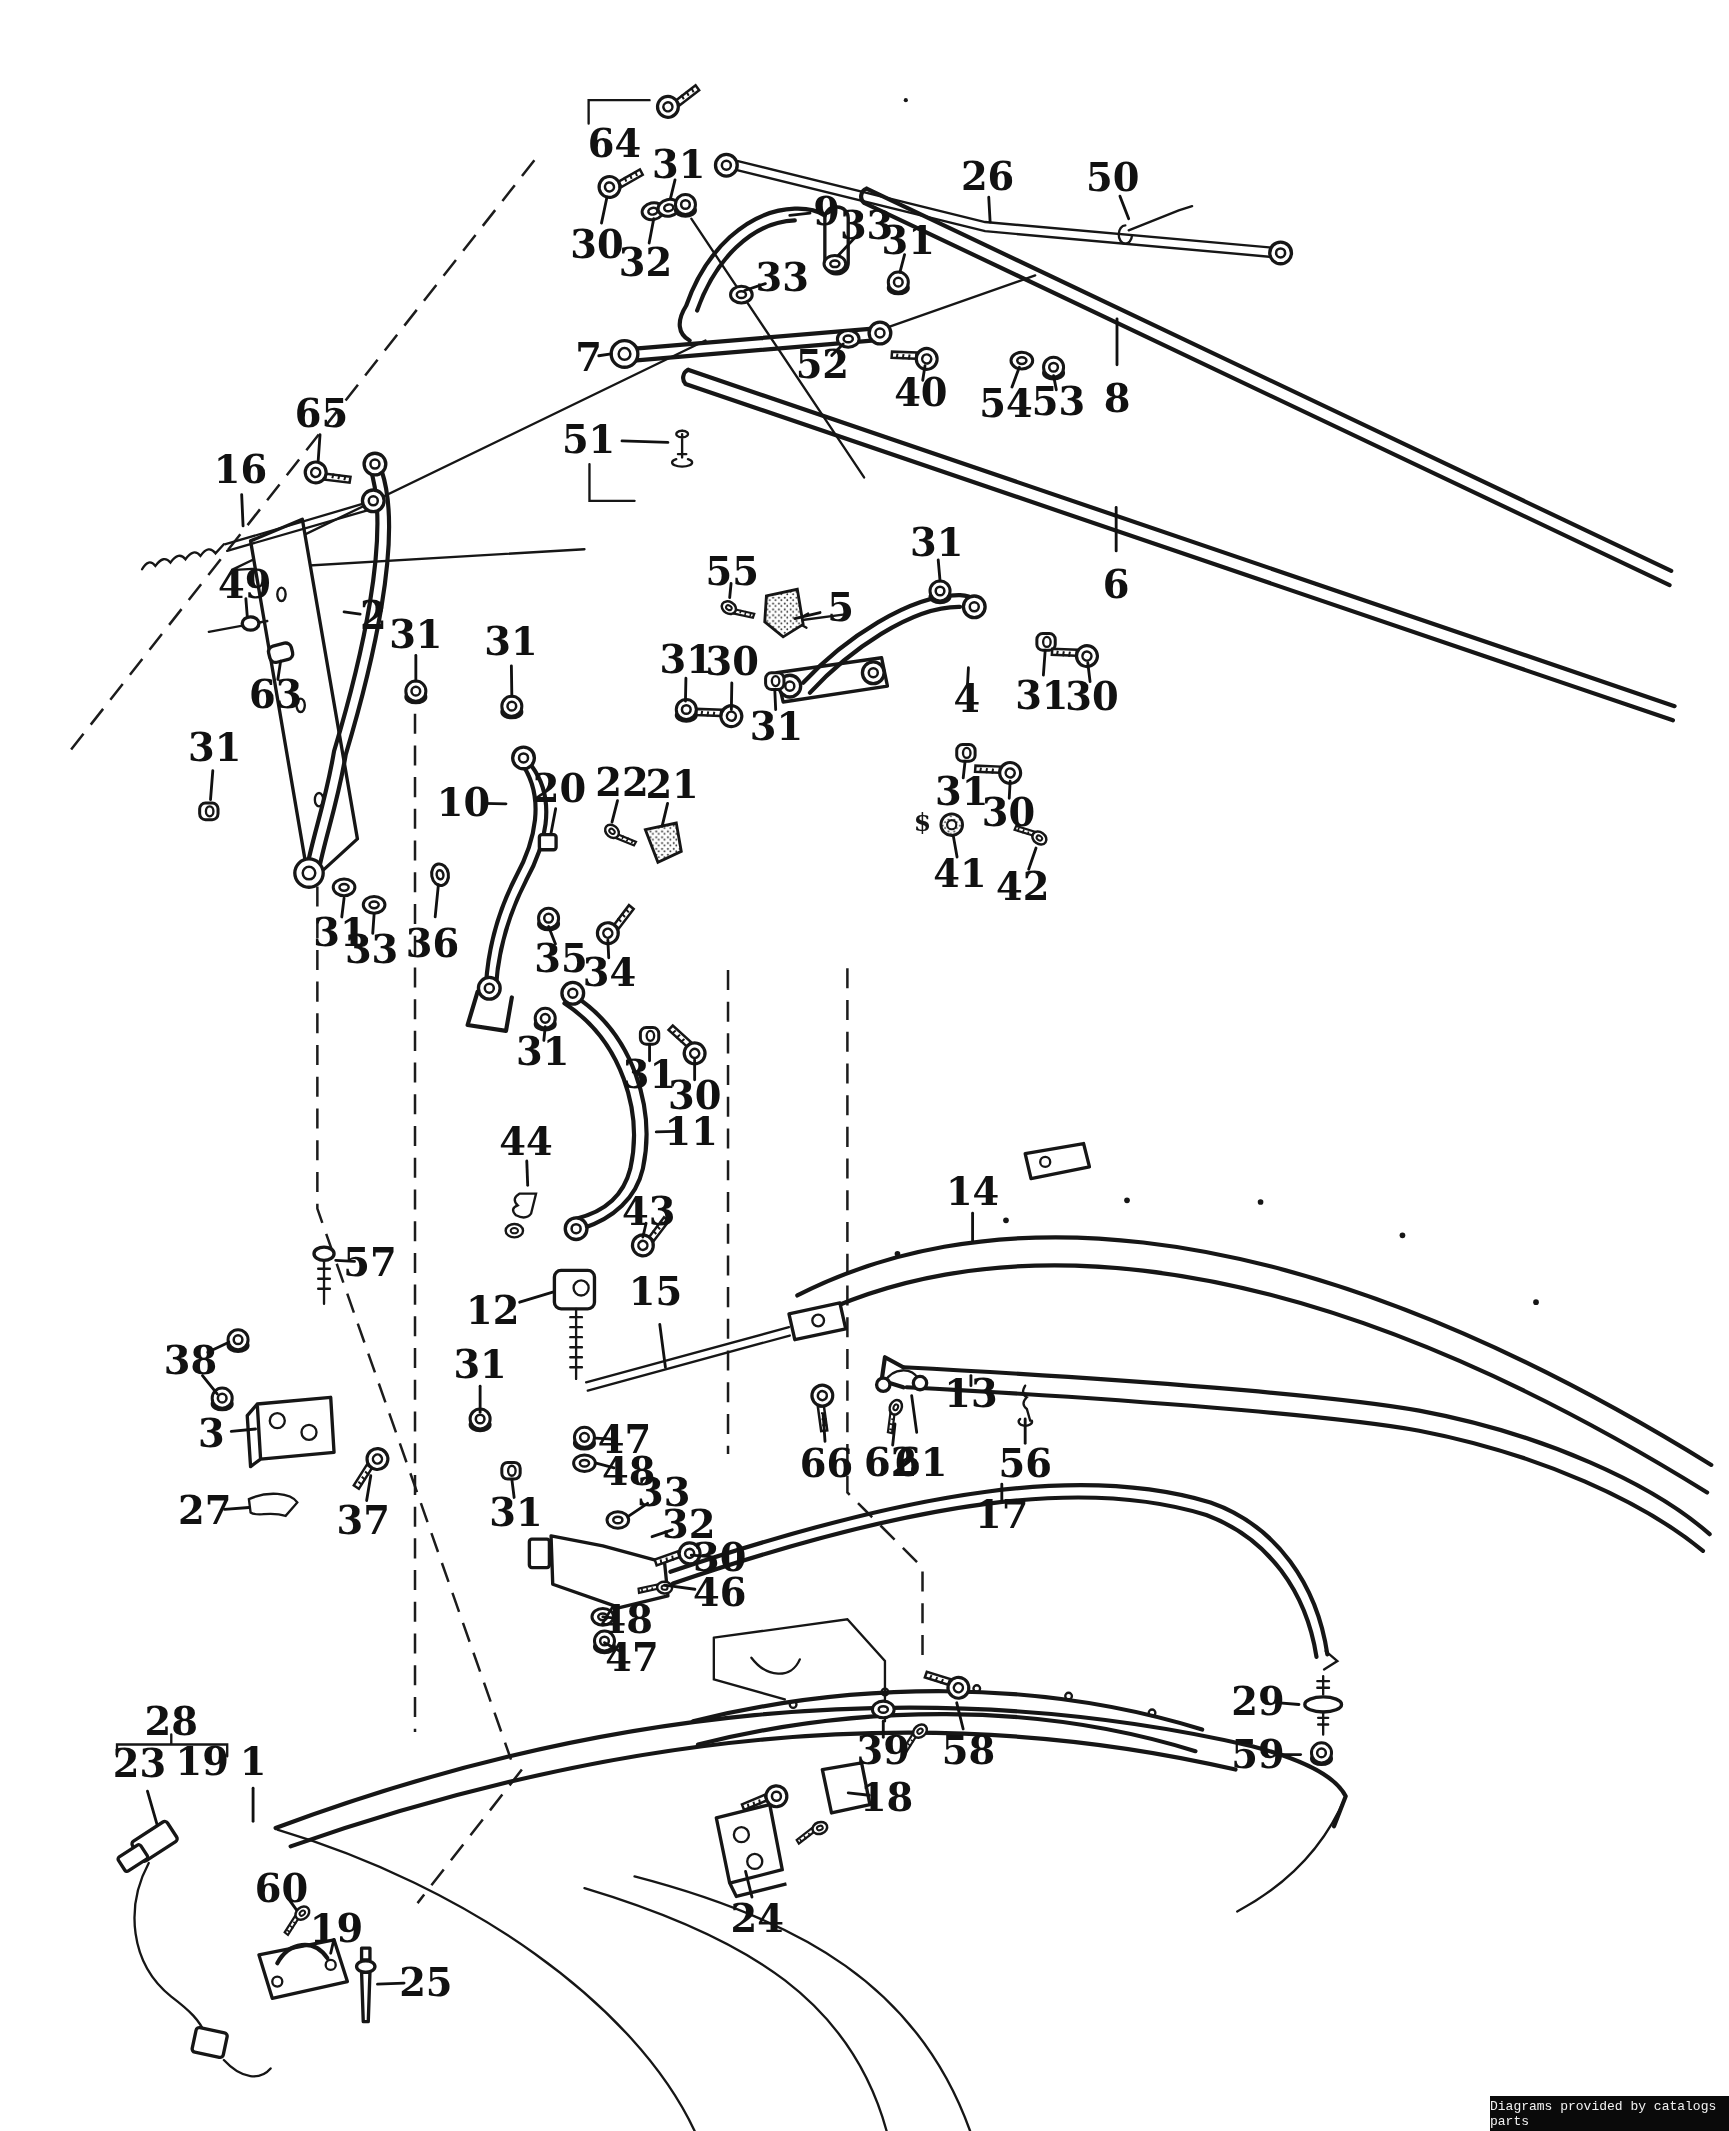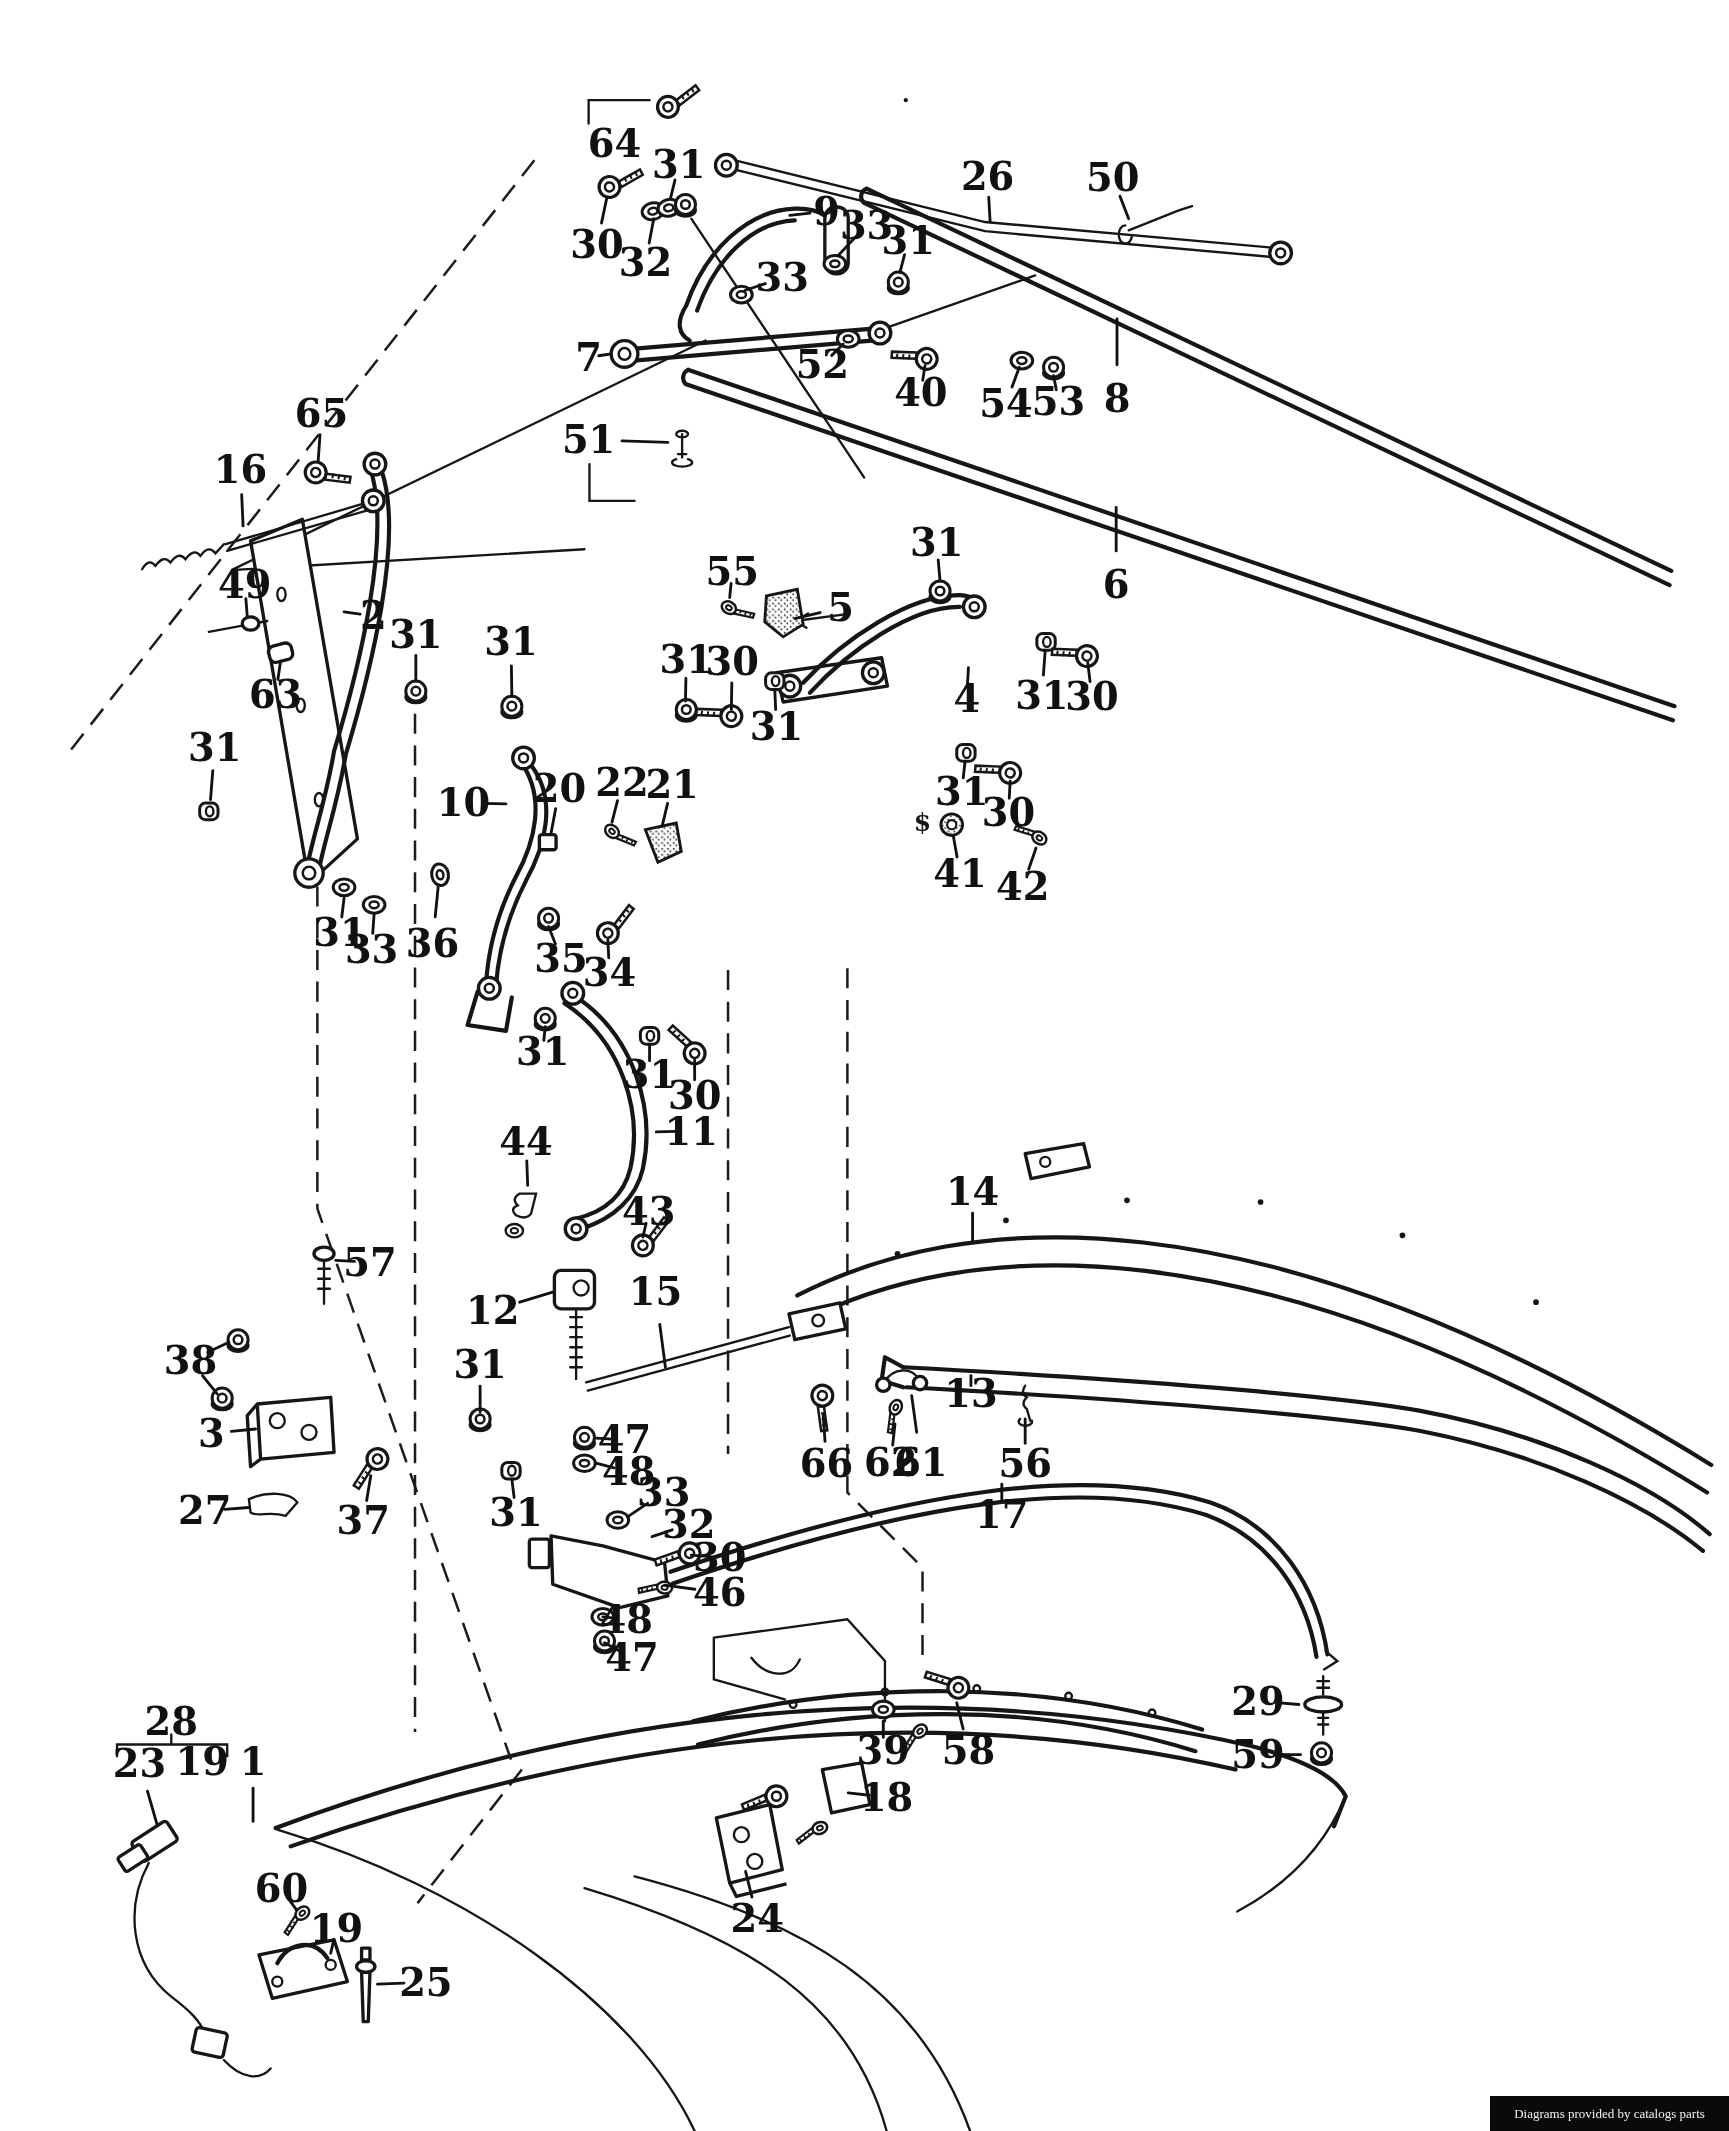--- a/index.html
+++ b/index.html
@@ -8,21 +8,21 @@
   svg{position:absolute;left:0;top:0;}
   .callout{font-family:"DejaVu Serif", serif;font-weight:700;font-size:46px;fill:#111;
            text-anchor:middle;}
   .part-line{stroke:#161616;stroke-width:5;fill:none;stroke-linecap:round;stroke-linejoin:round;}
   .part-thin{stroke:#161616;stroke-width:2.8;fill:none;stroke-linecap:round;}
   .part-fill{stroke:#161616;stroke-width:4;fill:#ffffff;stroke-linejoin:round;}
   .leader{stroke:#111;stroke-width:3.4;fill:none;stroke-linecap:round;}
   .dashed{stroke:#1c1c1c;stroke-width:3;fill:none;stroke-dasharray:24 14;}
   #brand-badge{position:absolute;left:1490px;top:2096px;width:239px;height:36px;background:#0a0a0a;
        color:#f2f2f2;display:flex;align-items:center;justify-content:center;
-       font-family:Liberation Serif, serif;font-size:13px;}
+       font-family:Liberation Mono, monospace;font-size:13px;}
 </style>
 </head>
 <body>
 
 <div id="stage">
 <svg id="diagram-svg" width="1729" height="2131" viewBox="0 0 2071 2553">
   <defs>
     <pattern id="speck" width="7" height="7" patternUnits="userSpaceOnUse">
       <rect width="7" height="7" fill="#ffffff"></rect>
       <circle cx="2" cy="2" r="1.2" fill="#333"></circle>

